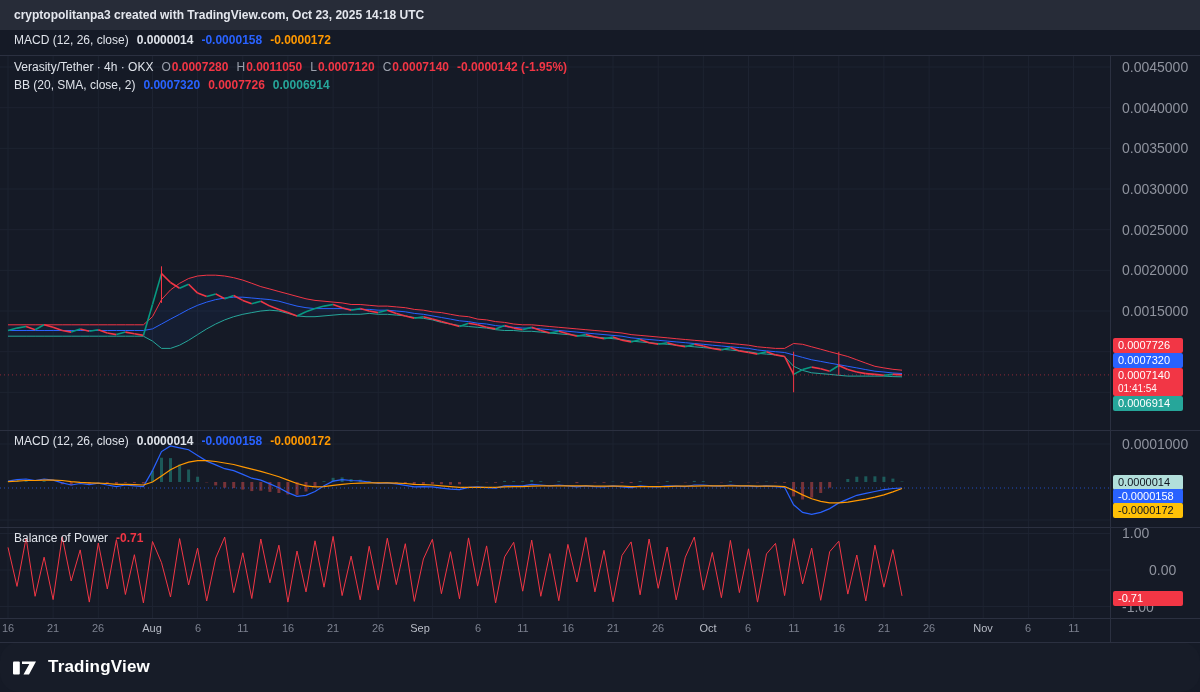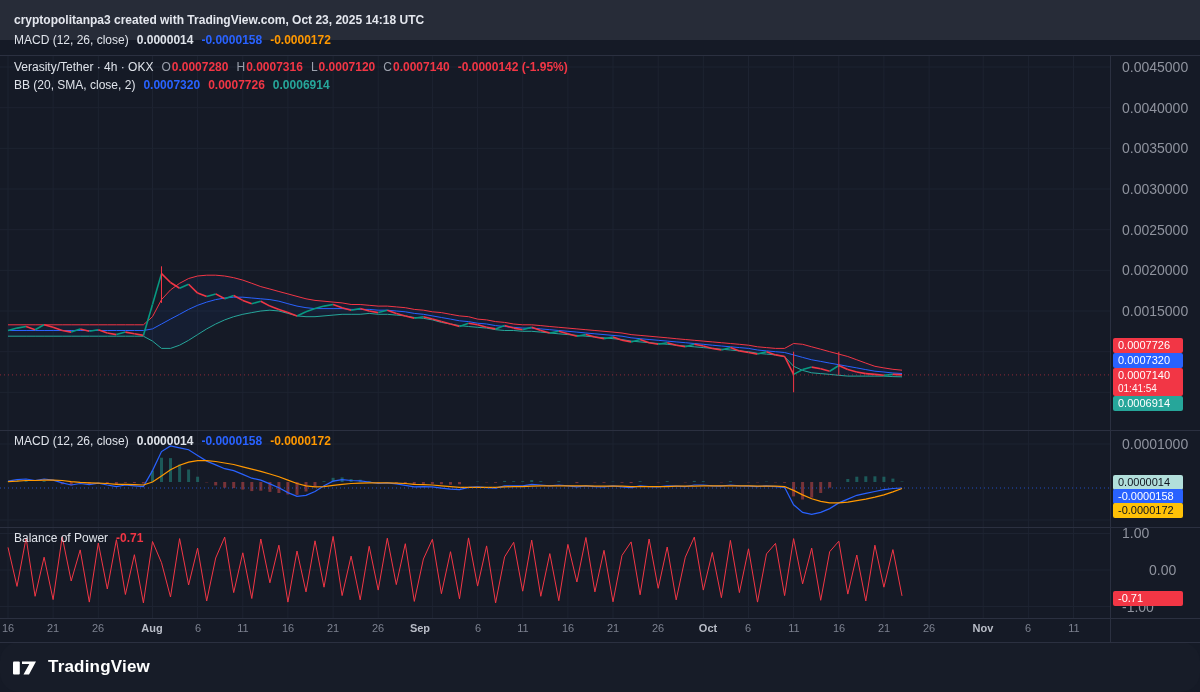--- a/index.html
+++ b/index.html
@@ -1,33 +1,33 @@
 <!DOCTYPE html>
 <html><head>
 <meta charset="utf-8">
 <style>
   html,body{margin:0;padding:0;background:#151a26;}
   .root{position:relative;width:1200px;height:692px;overflow:hidden;background:#151a26;
         font-family:"Liberation Sans",sans-serif;-webkit-font-smoothing:antialiased;}
-  .topbar{position:absolute;left:0;top:0;width:1200px;height:40px;background:#272c38;
+  .topbar{position:absolute;left:0;top:0;width:1200px;height:30px;background:#272c38;
           display:flex;align-items:center;box-sizing:border-box;padding-left:14px;}
   .topbar span{color:#e4e7ee;font-size:12px;font-weight:700;}
   .legend{position:absolute;left:14px;display:flex;gap:8px;align-items:center;
           font-size:12px;z-index:5;white-space:nowrap;}
   .legend .t{color:#dfe3ea;font-weight:400;text-align:center;}
   .legend .g{color:#9ba0ac;}
   .legend .v{font-weight:600;}
   .pair{display:flex;gap:1px;}
   svg.pane{position:absolute;left:0;display:block;}
   .sep-h{position:absolute;left:0;width:1200px;height:1px;background:#2b3040;z-index:4;}
   .sep-v{position:absolute;left:1110px;top:55px;width:1px;height:587px;background:#2b3040;z-index:4;}
   .axis-label{position:absolute;left:1122px;font-size:14px;line-height:12px;color:#8f939e;z-index:5;}
   .time-label{position:absolute;top:622px;transform:translateX(-50%);font-size:11px;
               color:#7d8290;z-index:5;}
-  .time-label.month{color:#b9bdc7;font-weight:700;}
+  .time-label.month{color:#b9bdc7;font-weight:400;}
   .badge{position:absolute;left:1113px;min-width:60px;padding:1px 5px;border-radius:2px;
          font-size:11px;line-height:13px;font-weight:400;z-index:6;text-align:left;}
   .badge .sub{font-size:10px;opacity:.95;}
   .b1{top:338px}.b2{top:353px}.b3{top:368px}.b4{top:396px}
   .m1{top:475px}.m2{top:489px}.m3{top:503px}
   .bp{top:591px}
   .footer{position:absolute;left:0;top:642px;width:1200px;height:50px;background:#171c28;
           display:flex;align-items:center;box-sizing:border-box;padding-left:13px;gap:9px;border-radius:19px;}
   .brand{color:#ffffff;font-size:17px;font-weight:700;letter-spacing:.2px;}
 </style>
@@ -359,21 +359,21 @@
   <div class="sep-v"></div>
 
   <div class="legend" style="top:60px">
     <span class="t">Verasity/Tether · 4h · OKX</span>
     <span class="pair">
       <span class="g">O</span>
       <span class="v" style="color: rgb(242, 54, 69);">0.0007280</span>
     </span>
     <span class="pair">
       <span class="g">H</span>
-      <span class="v" style="color: rgb(242, 54, 69);">0.0007316</span>
+      <span class="v" style="color: rgb(242, 54, 69);">0.0011050</span>
     </span>
     <span class="pair">
       <span class="g">L</span>
       <span class="v" style="color: rgb(242, 54, 69);">0.0007120</span>
     </span>
     <span class="pair">
       <span class="g">C</span>
       <span class="v" style="color: rgb(242, 54, 69);">0.0007140</span>
     </span>
     <span class="v" style="color: rgb(242, 54, 69);">-0.0000142 (-1.95%)</span>

